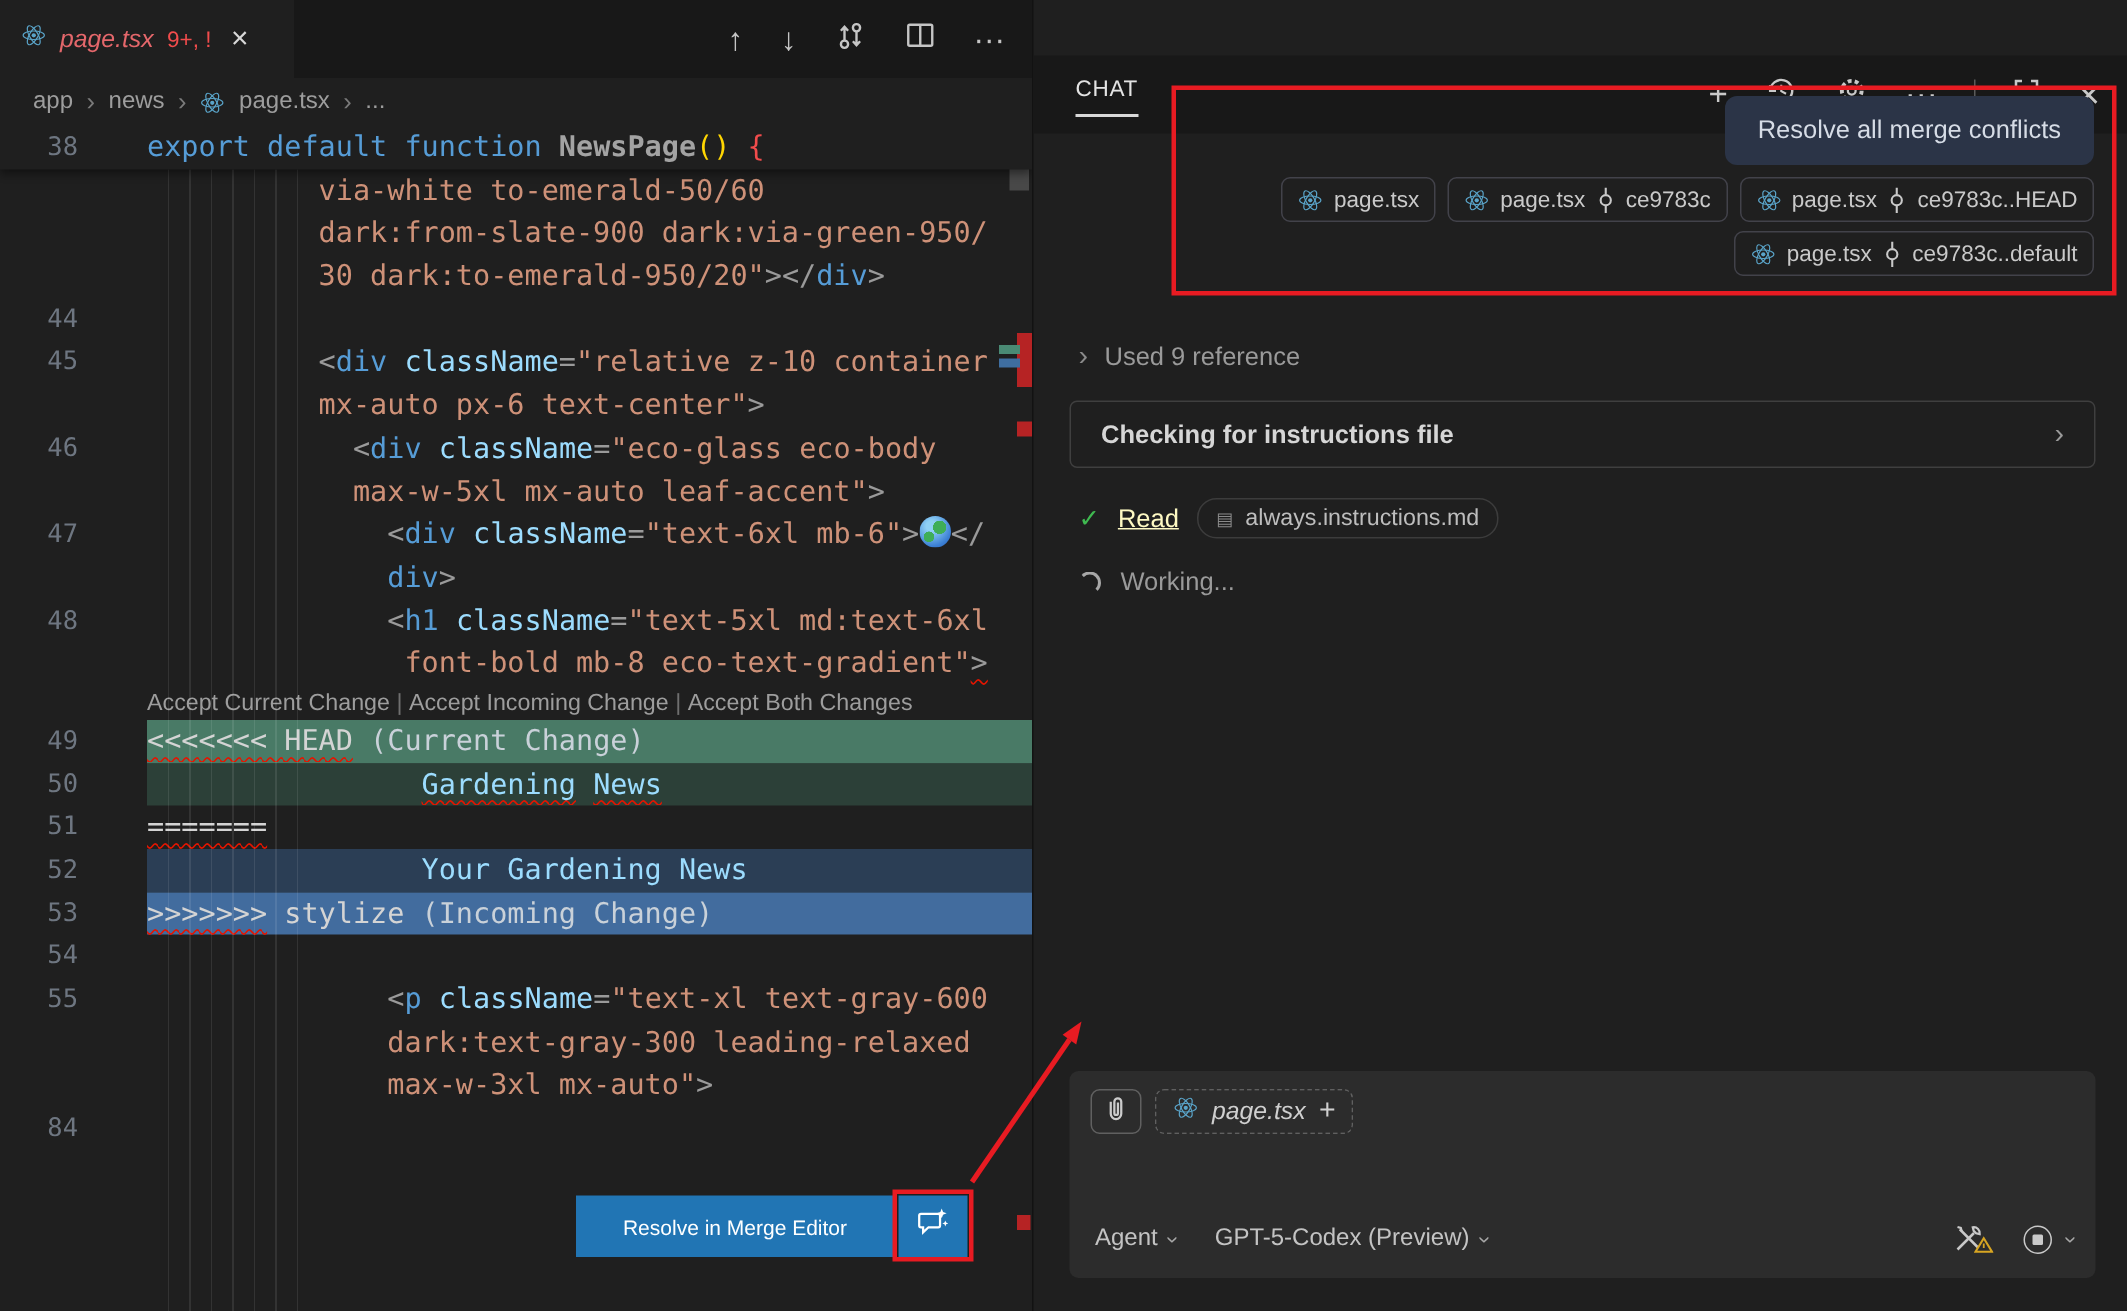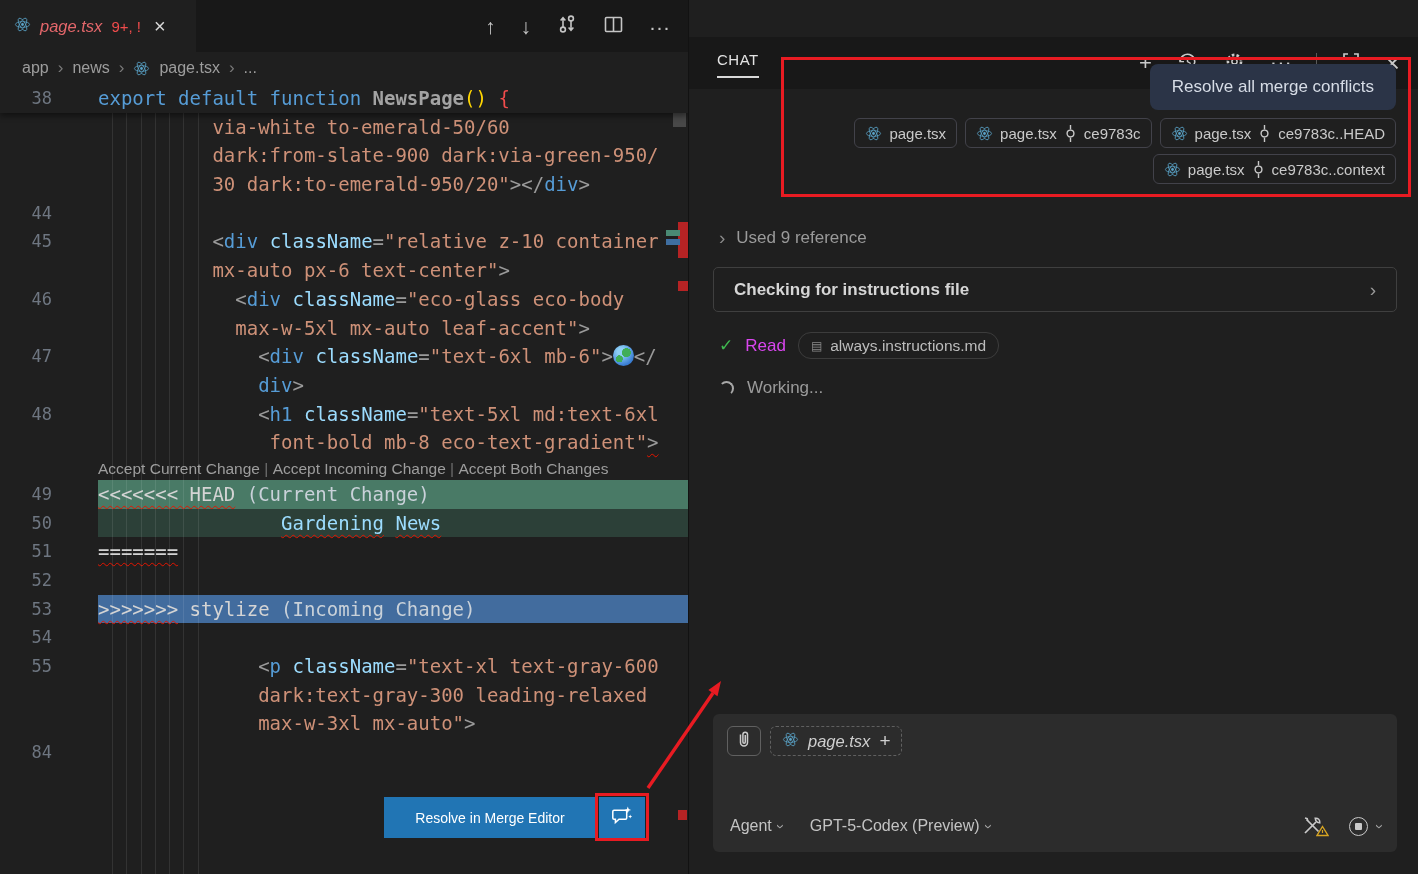--- a/index.html
+++ b/index.html
@@ -73,21 +73,21 @@
   .chip-row { position:absolute; right:22px; display:flex; gap:8px; }
   .chip { height:30px; display:flex; align-items:center; gap:7px; padding:0 10px;
     border:1px solid #42424a; border-radius:6px; color:#c9c9c9; font-size:15px; cursor:pointer; }
 
   #used-ref { position:absolute; left:30px; top:175px; display:flex; align-items:center; gap:11px;
     color:#9a9a9a; font-size:17px; cursor:pointer; }
   #instr-box { position:absolute; left:24px; right:21px; top:215px; height:45px; border:1px solid #3f3f3f;
     border-radius:5px; display:flex; align-items:center; justify-content:space-between; padding:0 20px; cursor:pointer; }
   #instr-box .title { color:#d6d6d6; font-size:17px; font-weight:700; }
   #read-row { position:absolute; left:30px; top:280px; display:flex; align-items:center; gap:12px; }
-  #read-row .read-lbl { color:#d946ef; font-size:17px; }
+  #read-row .read-lbl { color:#fef9c3; font-size:17px;text-decoration:underline; }
   .file-pill { height:27px; display:flex; align-items:center; gap:8px; padding:0 12px;
     border:1px solid #3c3c3c; border-radius:13px; color:#bdbdbd; font-size:15.5px; cursor:pointer; }
   #working-row { position:absolute; left:30px; top:326px; display:flex; align-items:center; gap:13px;
     color:#9a9a9a; font-size:17px; }
   .spinner { width:15px; height:15px; border-radius:50%; border:2px solid transparent;
     border-right-color:#a8a8a8; border-top-color:#a8a8a8; }
 
   #input-box { position:absolute; left:24px; right:21px; bottom:22px; height:138px; background:#2c2c2c; border-radius:6px; }
   #attach-btn { position:absolute; left:14px; top:12px; width:34px; height:30px; border:1px solid #606060;
     border-radius:6px; display:flex; align-items:center; justify-content:center; cursor:pointer; }
@@ -256,20 +256,21 @@
           <span class="codeln b-cc"><span class="c-p">                </span><span class="c-b c-q">Gardening</span><span class="c-p"> </span><span class="c-b c-q">News</span></span>
         </div>
         <div class="row">
           <span class="ln">51</span>
           <span class="pad"></span>
           <span class="codeln"><span class="c-p c-q">=======</span></span>
         </div>
         <div class="row">
           <span class="ln">52</span>
           <span class="pad"></span>
+          <span class="codeln b-ic"><span class="c-p">                </span><span class="c-b">Your Gardening News</span></span>
         </div>
         <div class="row">
           <span class="ln">53</span>
           <span class="pad"></span>
           <span class="codeln b-ih"><span class="c-p c-q">&gt;&gt;&gt;&gt;&gt;&gt;&gt;</span><span class="c-p"> stylize</span><span class="c-d"> (Incoming Change)</span></span>
         </div>
         <div class="row">
           <span class="ln">54</span>
           <span class="pad"></span>
         </div>
@@ -413,21 +414,21 @@
               </g>
             </svg>
           </span>
           <span>page.tsx</span>
           <span style="display: inline-flex;">
             <svg width="13" height="17" viewBox="0 0 13 17" fill="none" stroke="#c9c9c9" stroke-width="1.4">
               <path d="M6.5 0v4.6 M6.5 12.4V17"></path>
               <circle cx="6.5" cy="8.5" r="3.4"></circle>
             </svg>
           </span>
-          <span>ce9783c..context</span>
+          <span>ce9783c..default</span>
         </span>
       </div>
 
     <div id="used-ref">
       <span style="color:#8a8a8a;font-size:19px">›</span>
       <span>Used 9 reference</span>
     </div>
 
     <div id="instr-box">
       <span class="title">Checking for instructions file</span>

